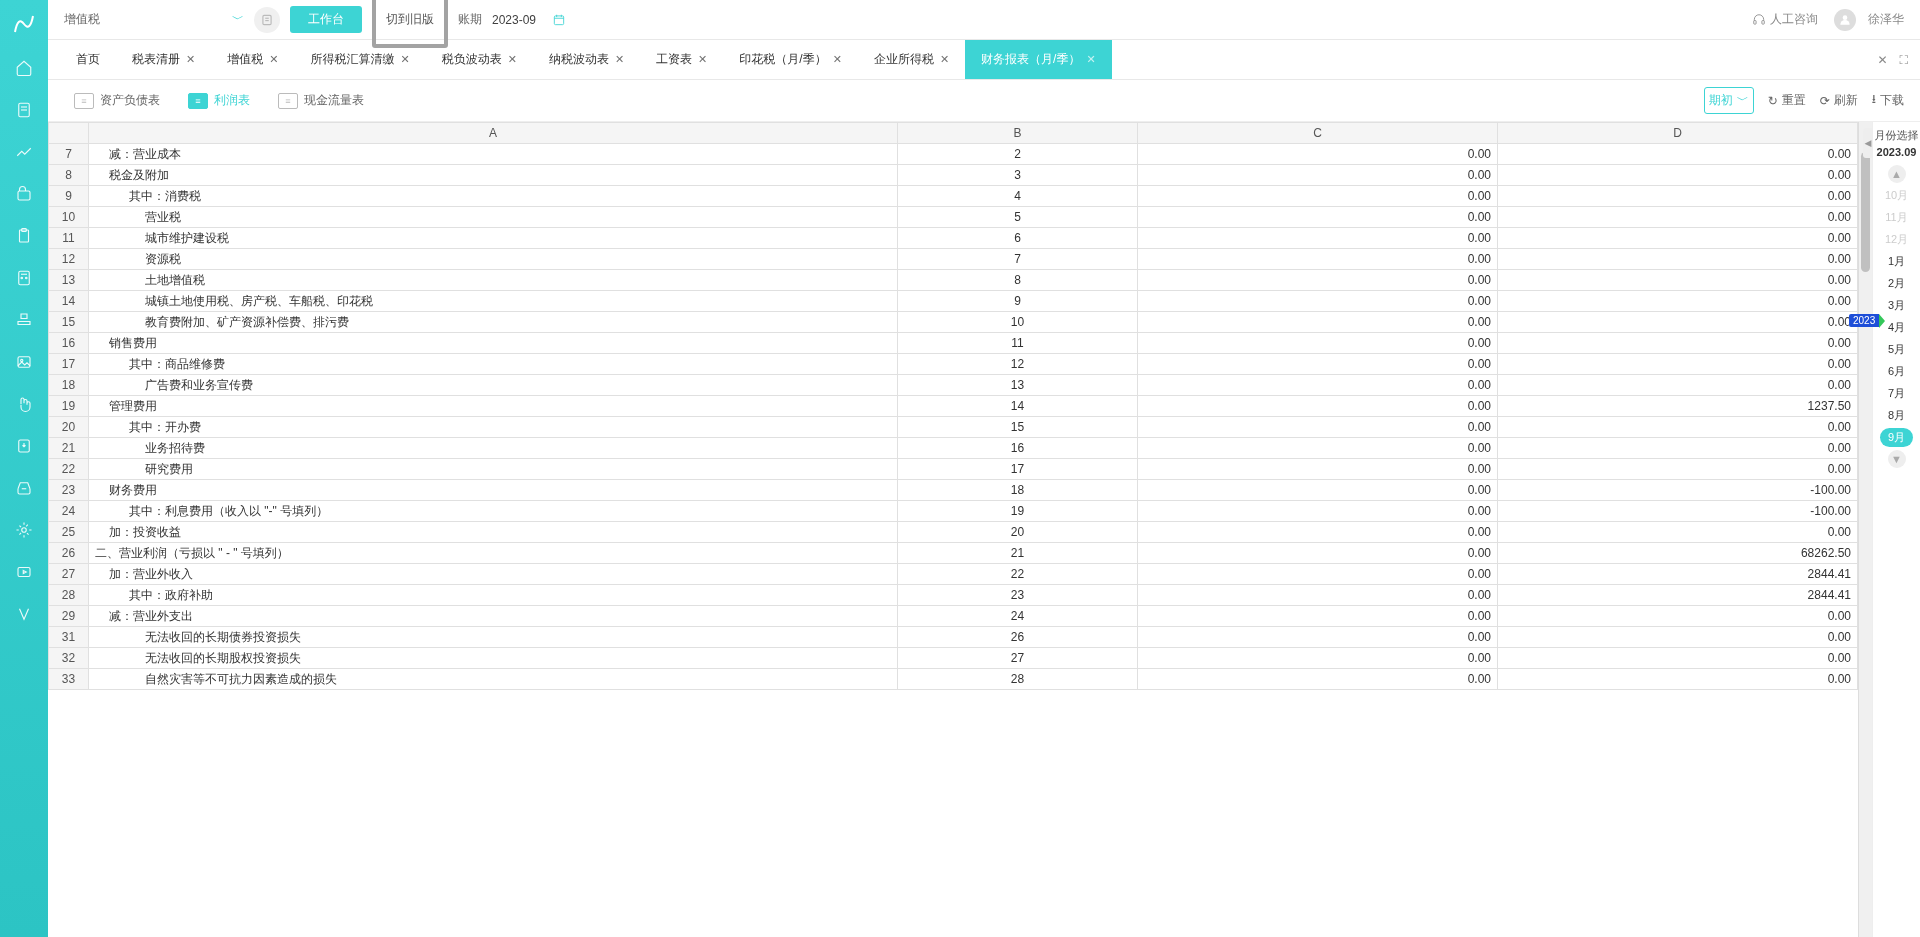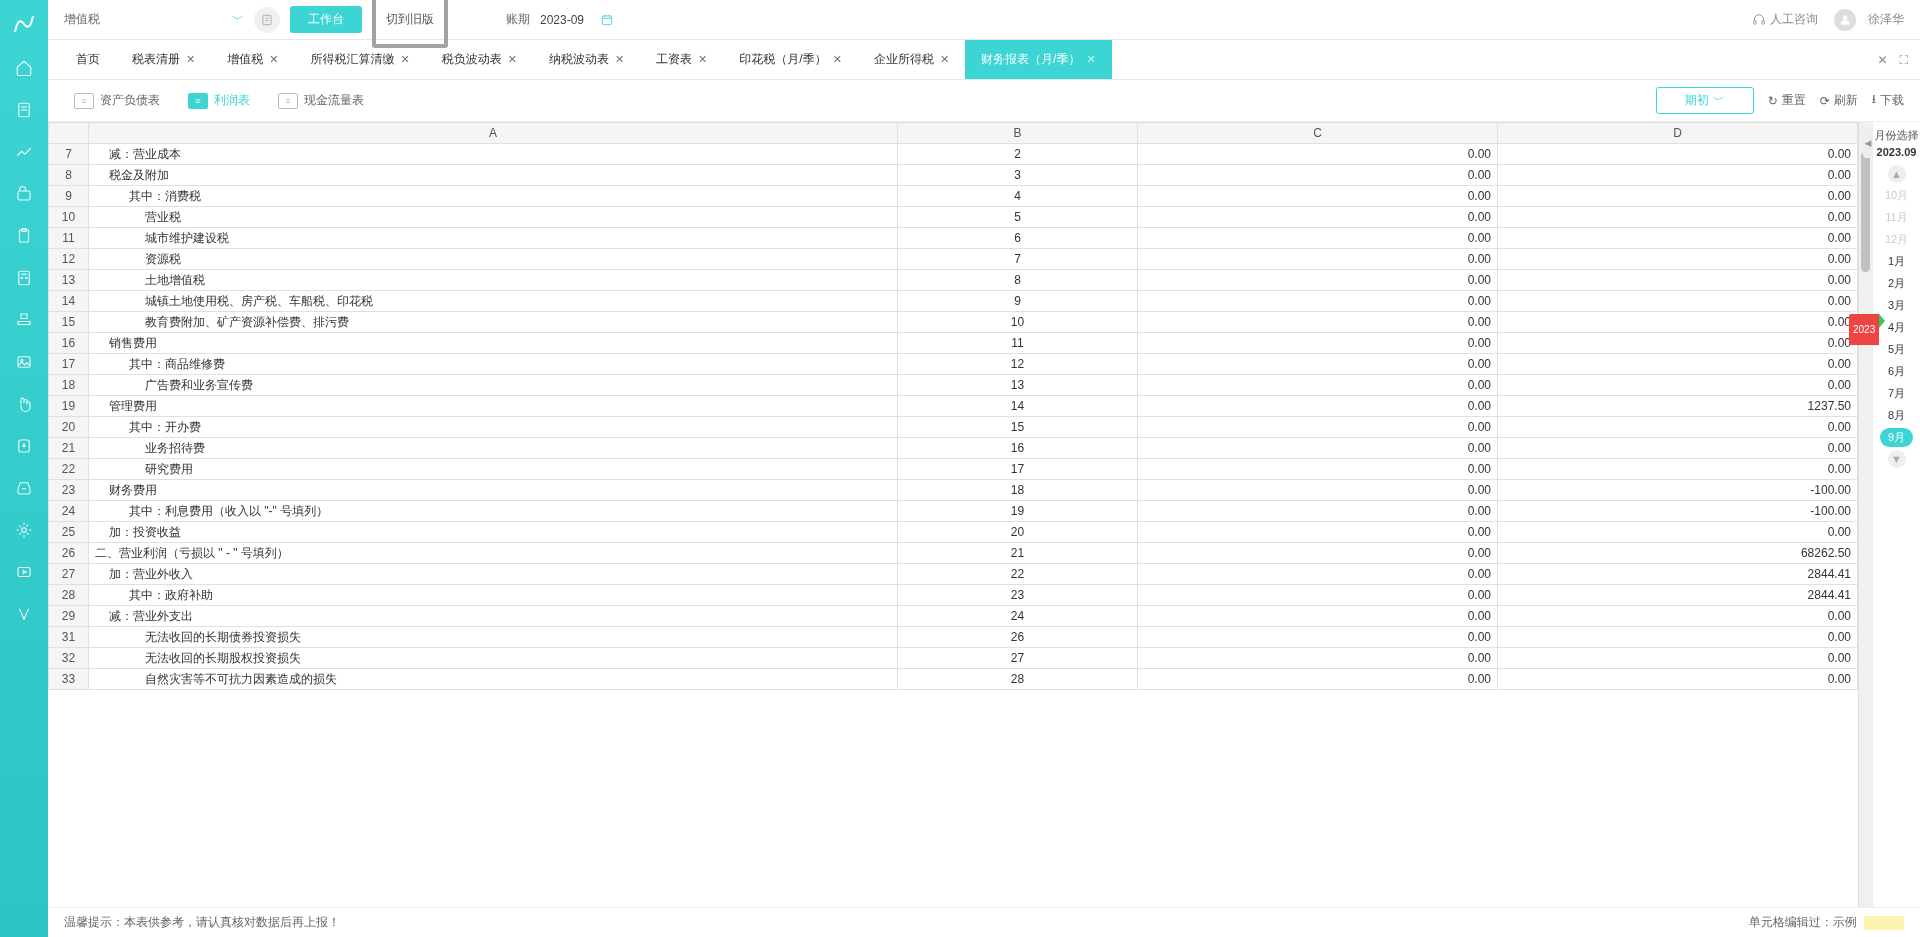--- a/index.html
+++ b/index.html
@@ -17,21 +17,21 @@
 .main { flex: 1; display: flex; flex-direction: column; min-width: 0; }
 
 
 .topbar { height: 40px; background: #fff; border-bottom: 1px solid #e8e8e8; display: flex; align-items: center; padding: 0 16px; gap: 12px; }
 .topbar-left { display: flex; align-items: center; gap: 10px; }
 .dropdown-company { display: flex; align-items: center; gap: 8px; min-width: 180px; cursor: pointer; color: #666; }
 .dropdown-company .chev { color: #3dd4d4; }
 .circle-btn { width: 26px; height: 26px; border-radius: 50%; background: #f0f0f0; display: flex; align-items: center; justify-content: center; color: #bbb; cursor: pointer; }
 .workbench-btn { background: #3dd4d4; color: #fff; border-radius: 3px; padding: 5px 18px; cursor: pointer; }
 .switch-btn { border: 4px solid #a3a3a3; border-radius: 3px; padding: 16px 10px; cursor: pointer; color: #555; }
-.period-label { color: #666; margin-left: 48px; }
+.period-label { color: #666; }
 .period-value { color: #404040; display: flex; align-items: center; gap: 16px; }
 .topbar-right { margin-left: auto; display: flex; align-items: center; gap: 16px; color: #888; }
 .headset { display: flex; align-items: center; gap: 4px; cursor: pointer; }
 .user { display: flex; align-items: center; gap: 12px; cursor: pointer; }
 .avatar { width: 22px; height: 22px; border-radius: 50%; background: #ddd; display: flex; align-items: center; justify-content: center; color: #fff; }
 
 
 .tabs { height: 40px; display: flex; align-items: center; border-bottom: 1px solid #e8e8e8; padding: 0 12px; gap: 4px; overflow: hidden; }
 .tab { display: flex; align-items: center; padding: 0 16px; height: 40px; cursor: pointer; color: #333; gap: 6px; white-space: nowrap; }
 .tab.active { background: #3dd4d4; color: #fff; }
@@ -39,21 +39,21 @@
 .tabs-right { margin-left: auto; display: flex; gap: 12px; color: #888; }
 .tabs-right span { cursor: pointer; }
 
 
 .subtabs { height: 42px; display: flex; align-items: center; padding: 0 16px; gap: 8px; border-bottom: 1px solid #eee; }
 .subtab { display: flex; align-items: center; gap: 6px; padding: 6px 10px; cursor: pointer; color: #666; }
 .subtab .iconbox { width: 20px; height: 16px; border: 1px solid #bbb; border-radius: 2px; display: flex; align-items: center; justify-content: center; font-size: 9px; color: #bbb; }
 .subtab.active { color: #3dd4d4; }
 .subtab.active .iconbox { background: #3dd4d4; border-color: #3dd4d4; color: #fff; }
 .subtabs-actions { margin-left: auto; display: flex; align-items: center; gap: 14px; color: #666; }
-.btn-outline-teal { border: 1px solid #3dd4d4; color: #3dd4d4; padding: 4px 28px; border-radius: 3px; cursor: pointer; display: flex; align-items: center; gap: 4px; }
+.btn-outline-teal { border: 1px solid #3dd4d4; color: #3dd4d4; padding: 4px 4px; border-radius: 3px; cursor: pointer; display: flex; align-items: center; gap: 4px; }
 .action-link { display: flex; align-items: center; gap: 4px; cursor: pointer; }
 
 
 .sheet-area { flex: 1; position: relative; display: flex; min-height: 0; }
 .sheet-wrapper { flex: 1; overflow: hidden; position: relative; min-width: 0; }
 .sheet { width: 100%; border-collapse: collapse; table-layout: fixed; }
 .sheet th, .sheet td { border: 1px solid #e0e0e0; height: 21px; font-size: 12px; padding: 0 6px; overflow: hidden; white-space: nowrap; text-overflow: ellipsis; }
 .sheet .corner { background: #f5f5f5; width: 40px; }
 .sheet .colhead { background: #f5f5f5; text-align: center; color: #555; font-weight: normal; }
 .sheet .rowhead { background: #f5f5f5; text-align: center; color: #555; width: 40px; }
@@ -72,21 +72,21 @@
 
 
 .month-panel { width: 48px; border-left: 1px solid #eee; display: flex; flex-direction: column; align-items: center; padding-top: 6px; gap: 3px; font-size: 11px; position: relative; }
 .month-panel .title { font-size: 11px; color: #555; }
 .month-panel .period-sel { font-weight: bold; color: #333; margin-bottom: 4px; }
 .month-panel .arrow-circle { width: 18px; height: 18px; border-radius: 50%; background: #eee; display: flex; align-items: center; justify-content: center; color: #aaa; cursor: pointer; }
 .month-panel .m { cursor: pointer; color: #888; padding: 2px 4px; }
 .month-panel .m.future { color: #ccc; }
 .month-panel .m.dark { color: #333; }
 .month-panel .m.active { background: #3dd4d4; color: #fff; border-radius: 10px; padding: 2px 8px; }
-.year-badge { position: absolute; left: -24px; top: 128px; background: #ef4444; color: #fff; font-size: 10px; padding: 10px 4px; border-radius: 2px 0 0 2px; }
+.year-badge { position: absolute; left: -24px; top: 128px; background: #1d4ed8; color: #fff; font-size: 10px; padding: 1px 4px; border-radius: 2px 0 0 2px; }
 .year-badge::after { content: ""; position: absolute; right: -6px; top: 0; border-top: 7px solid transparent; border-bottom: 7px solid transparent; border-left: 6px solid #34c75a; }
 
 .hidden-arrow-collapse { position: absolute; left: -10px; top: 6px; width: 10px; height: 30px; background: #eee; border-radius: 3px 0 0 3px; display:flex;align-items:center;justify-content:center;color:#999;font-size:9px;cursor:pointer;}
 
 </style>
 </head>
 <body>
 
 <div class="app">
 
@@ -540,21 +540,14 @@
             <div class="m dark">5月</div>
             <div class="m dark">6月</div>
             <div class="m dark">7月</div>
             <div class="m dark">8月</div>
             <div class="m active">9月</div>
           </div>
         <div class="arrow-circle">▼</div>
       </div>
     </div>
 
-    <div class="bottombar">
-      <span>温馨提示：本表供参考，请认真核对数据后再上报！</span>
-      <span>
-        <span>单元格编辑过：示例</span>
-        <span class="example-swatch"></span>
-      </span>
-    </div>
   </div>
 </div>
 
 </body></html>

